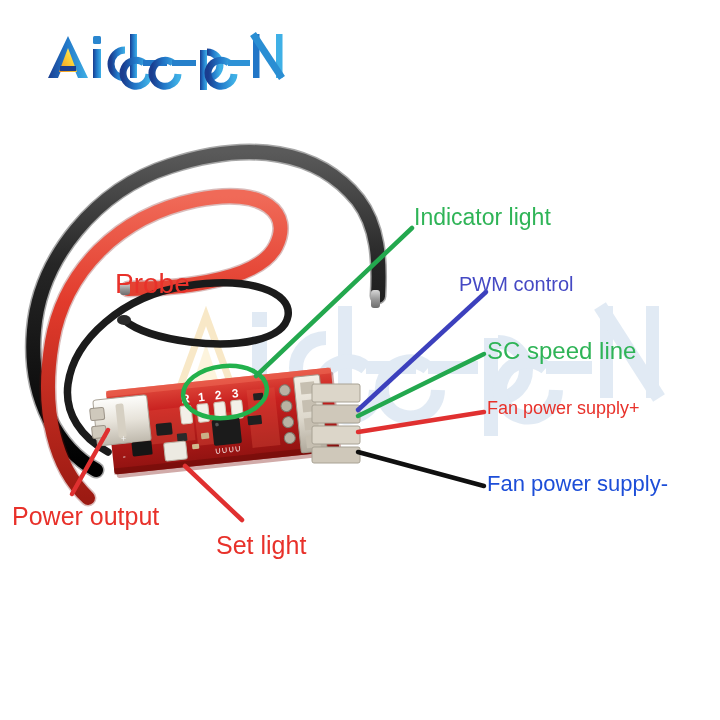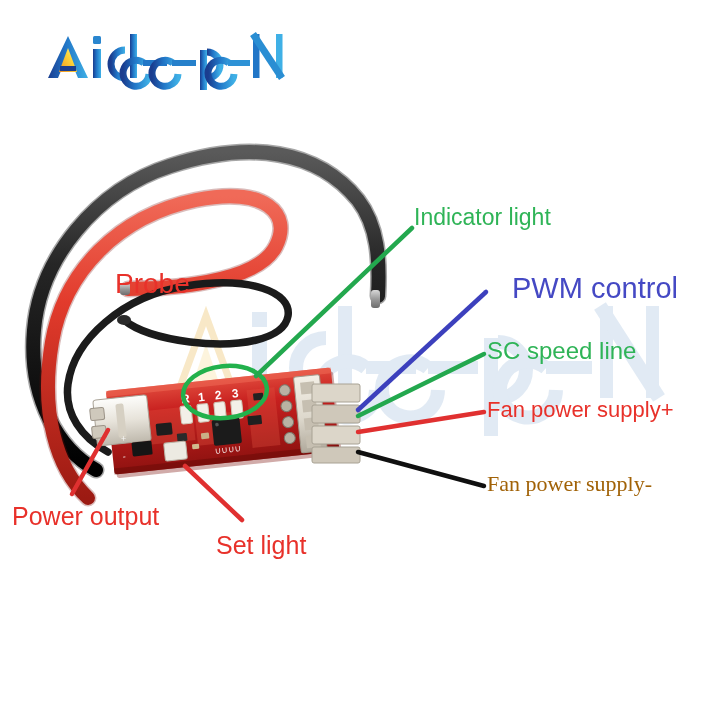--- a/index.html
+++ b/index.html
@@ -253,25 +253,25 @@
 
     <line x1="108" y1="430" x2="72" y2="494" stroke="#e03030" stroke-width="4.5" stroke-linecap="round"></line>
 
     <line x1="185" y1="466" x2="242" y2="520" stroke="#e03030" stroke-width="4.5" stroke-linecap="round"></line>
   </svg>
 
   <div class="lbl" style="left:414px; top:206px; font-size:23px; color:#2fb457;">Indicator light</div>
 
   <div class="lbl" style="left:115px; top:270px; font-size:28px; color:#e8312a;">Probe</div>
 
-  <div class="lbl" style="left:512px; top:274px; font-size:29px; color:#4549c4;">PWM control</div>
+  <div class="lbl" style="left:459px; top:274px; font-size:20px; color:#4549c4;">PWM control</div>
 
   <div class="lbl" style="left:487px; top:339px; font-size:24px; color:#2fb457;">SC speed line</div>
 
-  <div class="lbl" style="left:487px; top:399px; font-size:22px; color:#e8312a;">Fan power supply+</div>
-
-  <div class="lbl" style="left:487px; top:473px; font-size:22px; color:#a16207;font-family:Liberation Serif, serif;">Fan power supply-</div>
+  <div class="lbl" style="left:487px; top:399px; font-size:18px; color:#e8312a;">Fan power supply+</div>
+
+  <div class="lbl" style="left:487px; top:473px; font-size:22px; color:#1d4ed8;">Fan power supply-</div>
 
   <div class="lbl" style="left:12px; top:504px; font-size:25px; color:#e8312a;">Power output</div>
 
   <div class="lbl" style="left:216px; top:533px; font-size:25px; color:#e8312a;">Set light</div>
 
 </div>
 
 </body></html>

